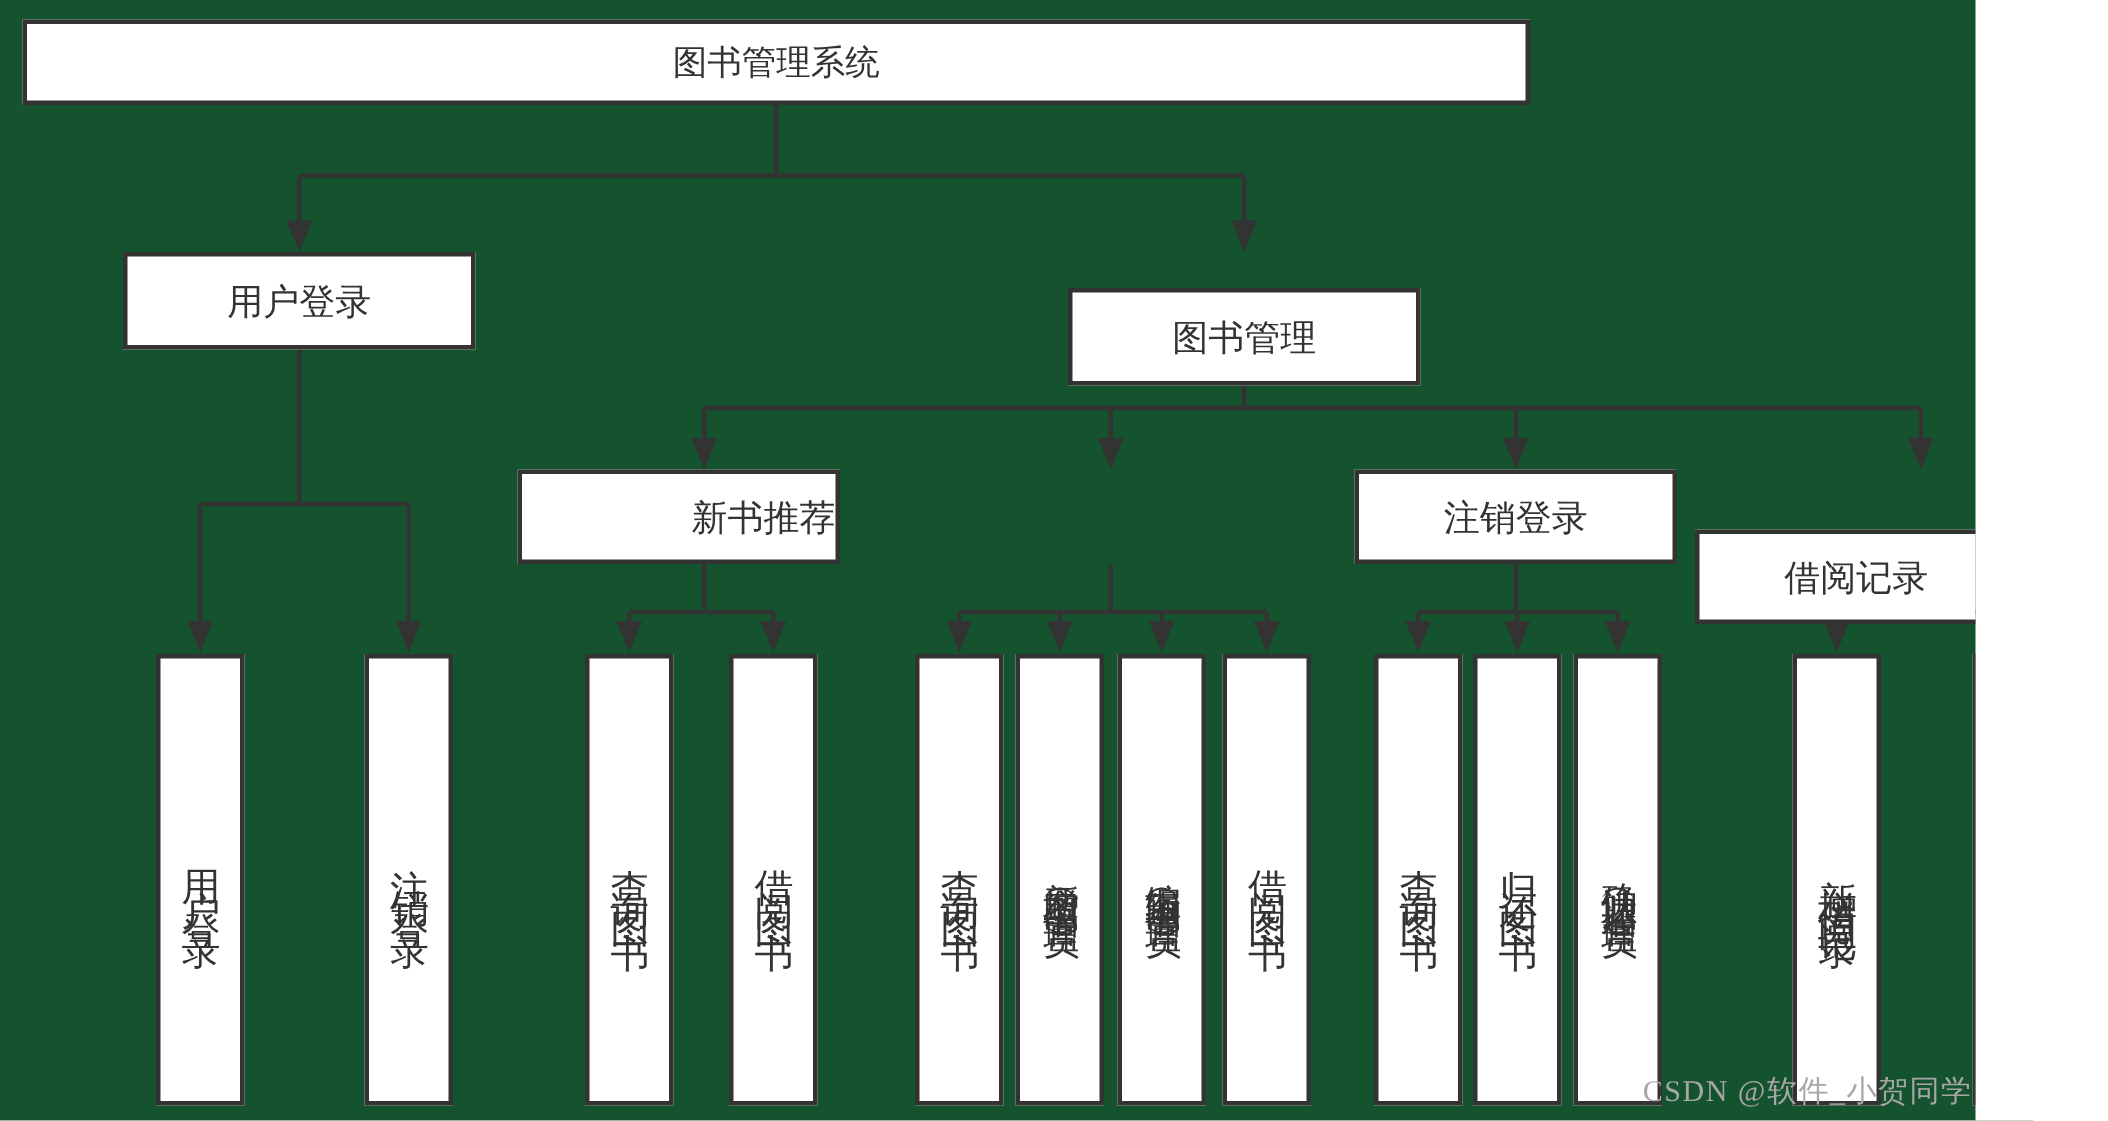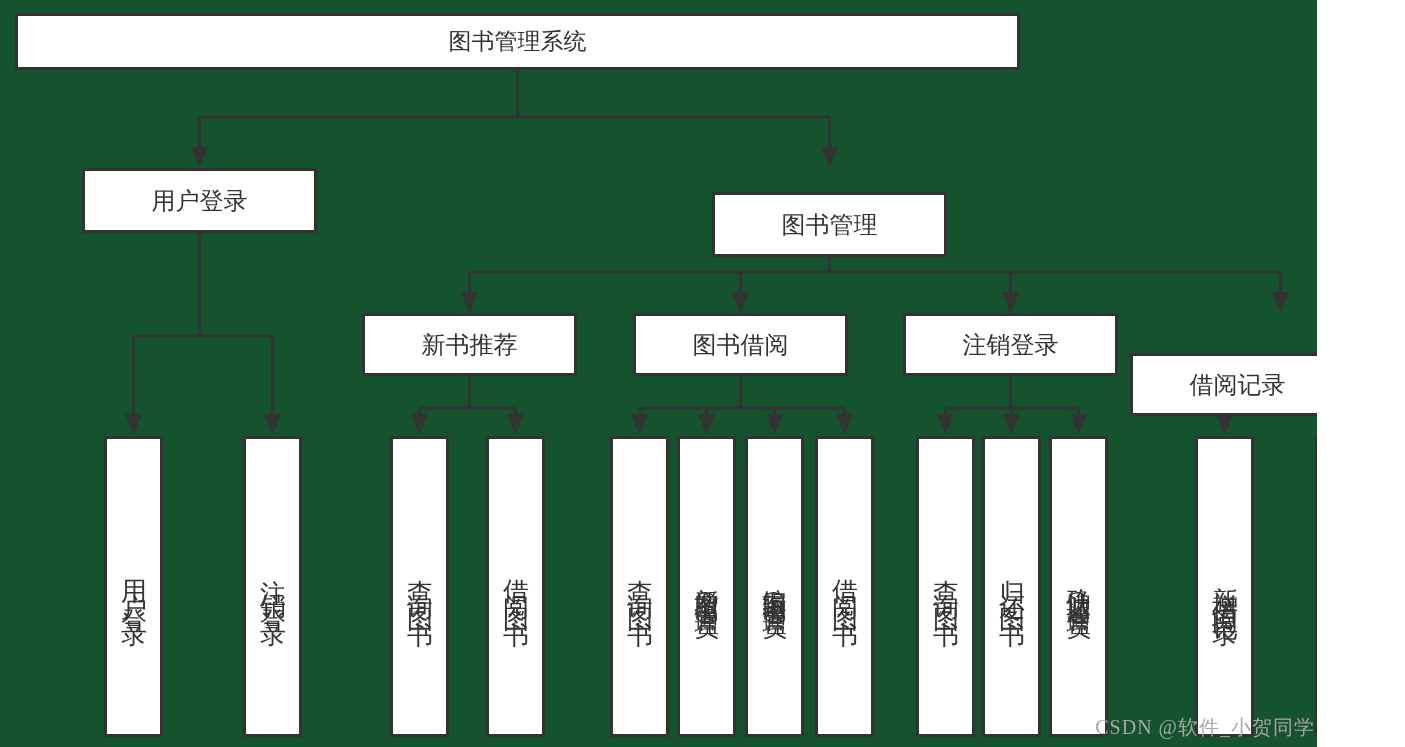--- a/index.html
+++ b/index.html
@@ -10,21 +10,21 @@
   #wires{position:absolute;left:0;top:0;width:1405px;height:747px;}
   .box{
     position:absolute;box-sizing:border-box;background:#fff;border:3px solid #333;
     display:flex;align-items:center;justify-content:center;text-align:center;
   }
   .root-box{left:15px;top:13px;width:1005px;height:57px;font-size:23px;}
   .lv1-box{top:168px;width:235px;height:65px;font-size:24px;}
   .lv1-user{left:82px;}
   .lv1-book{left:712px;margin-top:24px;}
   .lv2-box{top:313px;width:215px;height:63px;font-size:24px;}
-  .lv2-a{left:362px;}
+  .lv2-a{left:345px;justify-content:flex-end;}
   .lv2-b{left:633px;}
   .lv2-c{left:903px;}
   .lv2-d{left:1130px;margin-top:40px;}
   .leaf{top:436px;width:59px;height:301px;}
   .leaf-text{
     writing-mode:vertical-lr;text-orientation:mixed;white-space:nowrap;
     line-height:1;display:block;
   }
   .t-short{font-size:26px;letter-spacing:14px;}
   .t-med{font-size:26px;letter-spacing:7px;}
@@ -90,23 +90,20 @@
   <div class="box lv1-box lv1-user">
     <span>用户登录</span>
   </div>
   <div class="box lv1-box lv1-book">
     <span>图书管理</span>
   </div>
 
   <div class="box lv2-box lv2-a">
     <span>新书推荐</span>
   </div>
-  <div class="box lv2-box lv2-b">
-    <span>图书借阅</span>
-  </div>
   <div class="box lv2-box lv2-c">
     <span>注销登录</span>
   </div>
   <div class="box lv2-box lv2-d">
     <span>借阅记录</span>
   </div>
 
   <div class="box leaf l1">
     <span class="leaf-text t-short">用户登录</span>
   </div>

